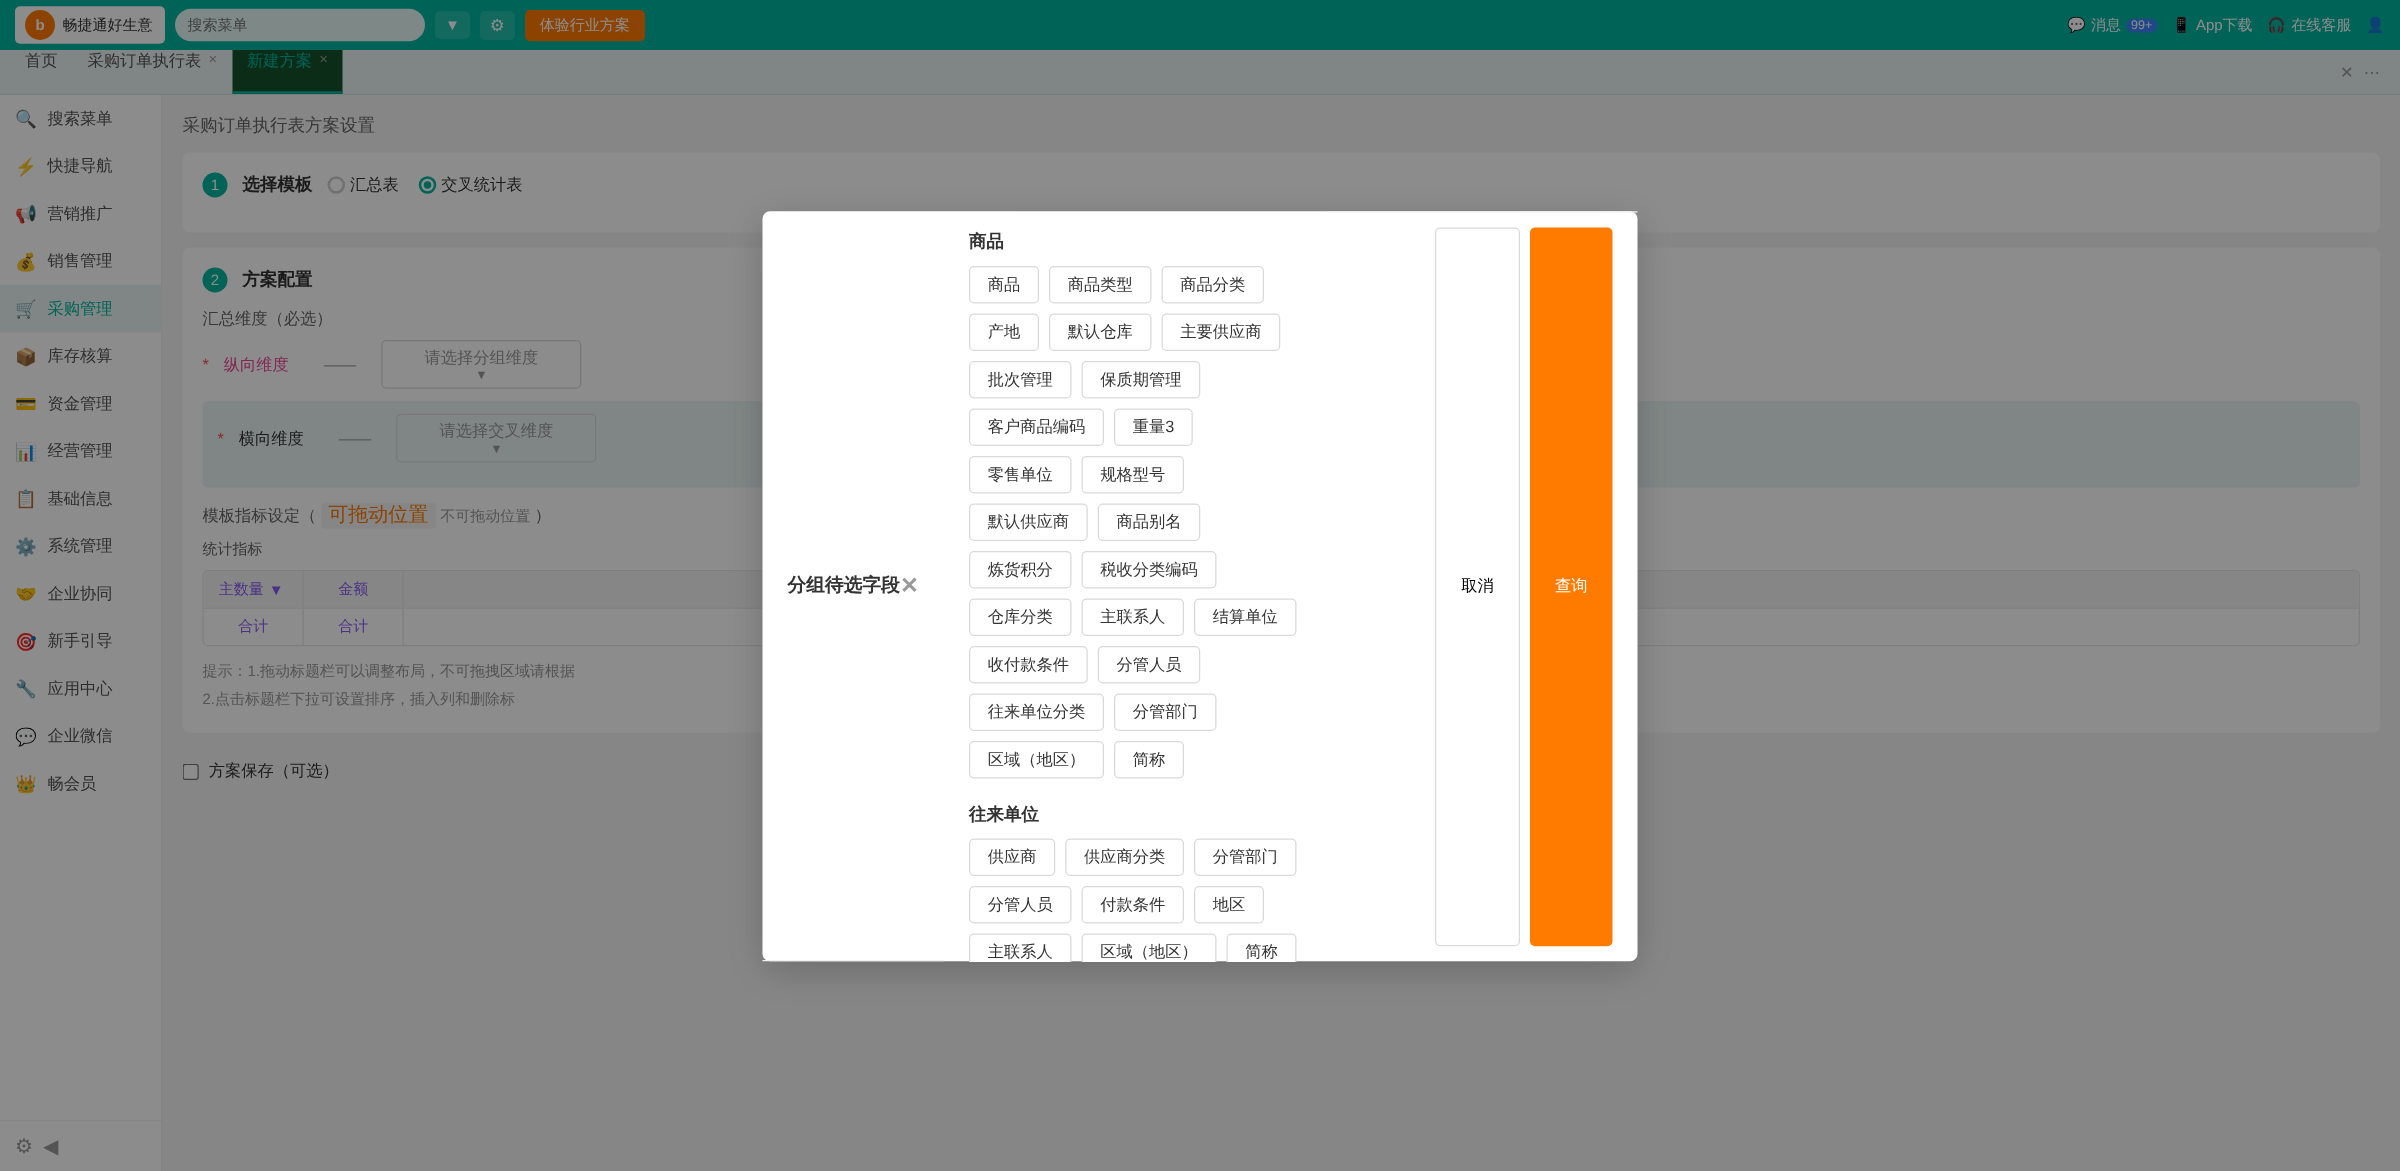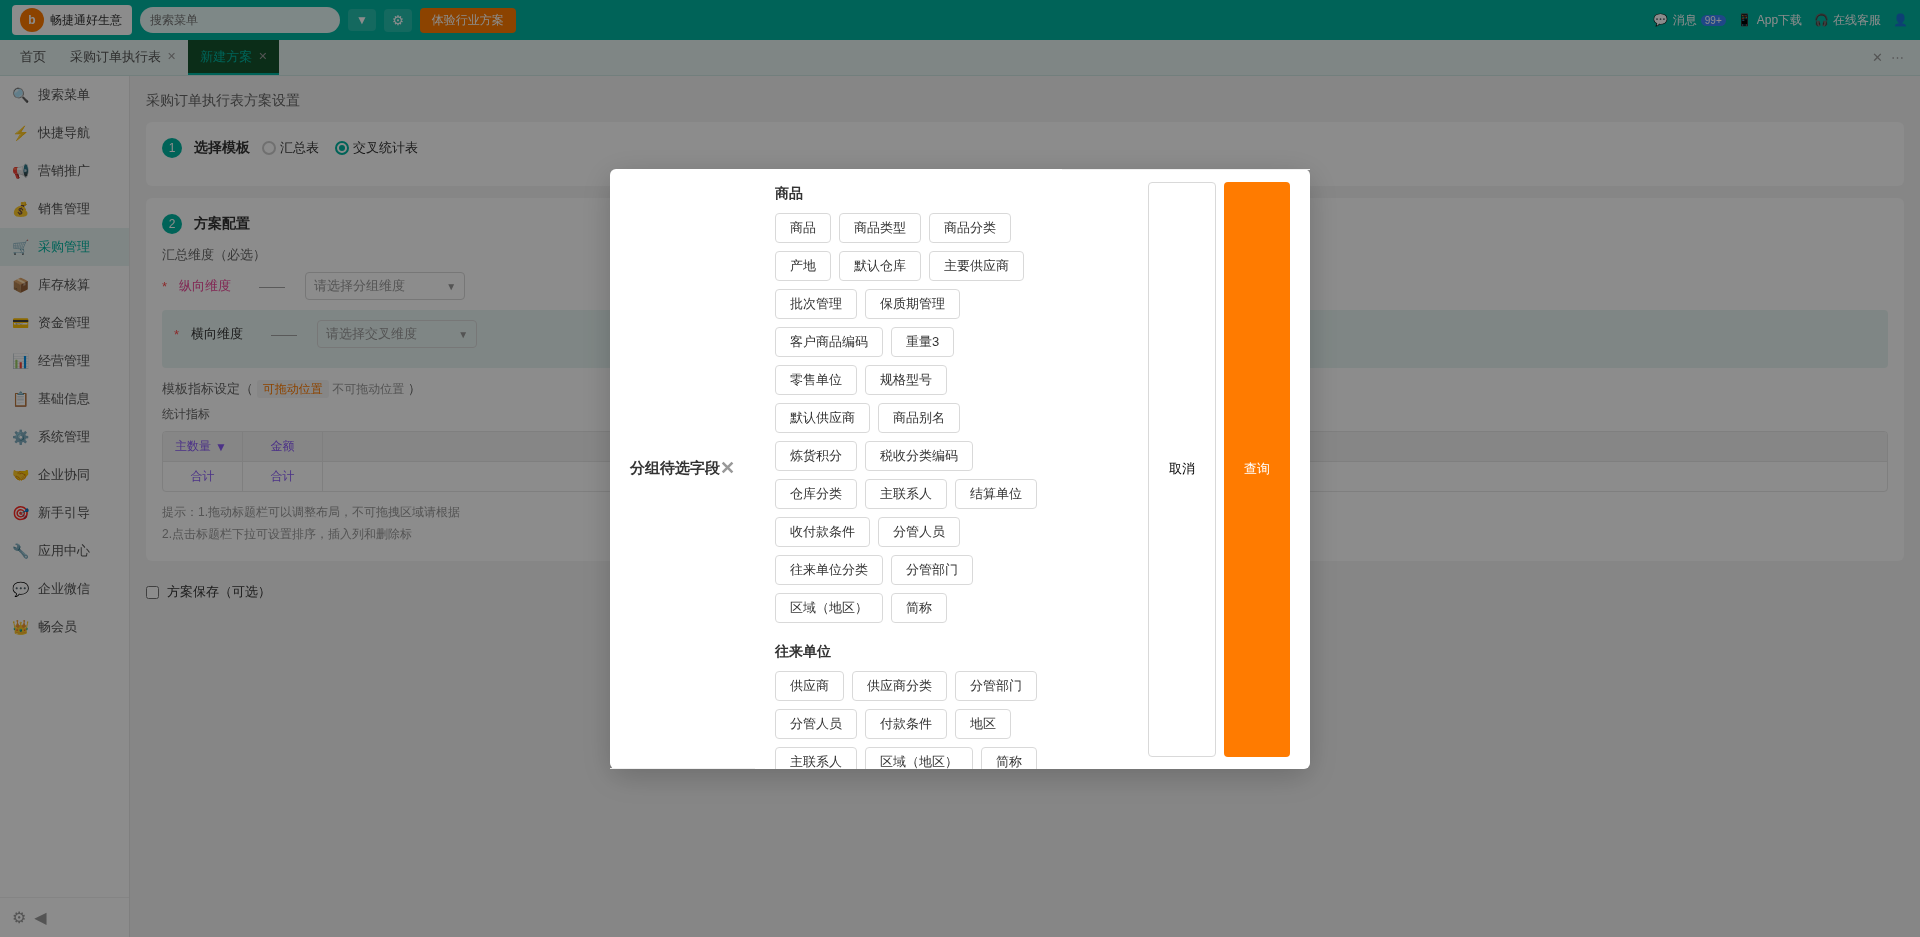--- a/index.html
+++ b/index.html
@@ -32,27 +32,28 @@
     
     .tab-bar {
       height: 36px;
       background: #e8f5f3;
       display: flex;
       align-items: stretch;
       padding: 0 8px;
       border-bottom: 1px solid #d0e8e4;
     }
     .tab {
-      display: flex; align-items: center; gap: 6px;
+      display: flex; align-items: flex-start; gap: 6px;
       padding: 0 12px;
       cursor: pointer;
       font-size: 13px;
       color: #555;
       border-bottom: 2px solid transparent;
       white-space: nowrap;
+      font-family: Liberation Mono, monospace;
     }
     .tab.active { color: #00b4a0; border-bottom-color: #00b4a0; background: #14532d; }
     .tab-close { font-size: 11px; color: #999; cursor: pointer; }
 
     
     .main-layout { display: flex; height: calc(100vh - 76px); }
 
     
     .sidebar {
       width: 130px;
@@ -83,28 +84,28 @@
     .step-num { width: 20px; height: 20px; background: #00b4a0; color: #fff; border-radius: 50%; display: flex; align-items: center; justify-content: center; font-size: 12px; }
     .step-label { font-size: 14px; font-weight: bold; color: #333; }
     .radio-group { display: flex; gap: 16px; align-items: center; }
     .radio-item { display: flex; align-items: center; gap: 4px; cursor: pointer; font-size: 13px; }
     .radio-dot { width: 14px; height: 14px; border-radius: 50%; border: 2px solid #ccc; display: flex; align-items: center; justify-content: center; }
     .radio-dot.checked { border-color: #00b4a0; }
     .radio-dot.checked::after { content: ''; width: 6px; height: 6px; background: #00b4a0; border-radius: 50%; }
 
     .section-label { color: #666; font-size: 13px; margin-bottom: 8px; }
     .config-row { display: flex; align-items: center; gap: 12px; margin-bottom: 10px; }
-    .config-select { border: 1px solid #d9d9d9; border-radius: 4px; padding: 4px 8px; font-size: 13px; color: #999; min-width: 160px; cursor: pointer; display: flex; align-items: center; justify-content: space-between; }
+    .config-select { border: 1px solid #d9d9d9; border-radius: 4px; padding: 4px 8px; font-size: 13px; color: #999; min-width: 160px; cursor: pointer; display: flex; align-items: center; justify-content: space-between; flex-direction: column; }
     .config-arrow { color: #999; font-size: 10px; }
 
     .horizontal-section { background: #e8f5f3; border-radius: 4px; padding: 10px 12px; margin-bottom: 10px; }
 
     .indicator-section { margin-top: 12px; }
     .indicator-label { font-size: 13px; color: #666; margin-bottom: 8px; }
-    .indicator-tag { background: #f5f5f5; color: #ff7b00; font-size: 12px; padding: 2px 6px; border-radius: 3px; cursor: pointer; }
+    .indicator-tag { background: #f5f5f5; color: #ff7b00; font-size: 16px; padding: 2px 6px; border-radius: 3px; cursor: pointer; }
 
     .table-preview { border: 1px solid #e8e8e8; border-radius: 4px; overflow: hidden; margin-top: 8px; }
     .table-preview-header { background: #f5f5f5; display: flex; }
     .table-preview-cell { padding: 6px 12px; border-right: 1px solid #e8e8e8; font-size: 12px; color: #8b5cf6; text-align: center; min-width: 80px; }
     .table-preview-row { display: flex; border-top: 1px solid #e8e8e8; }
 
     .notes { font-size: 12px; color: #999; margin-top: 10px; line-height: 1.8; }
     .btn-cancel { border: 1px solid #d9d9d9; background: #fff; padding: 6px 20px; border-radius: 4px; cursor: pointer; font-size: 13px; }
     .btn-confirm { background: #ff7b00; border: none; color: #fff; padding: 6px 20px; border-radius: 4px; cursor: pointer; font-size: 13px; }
 

